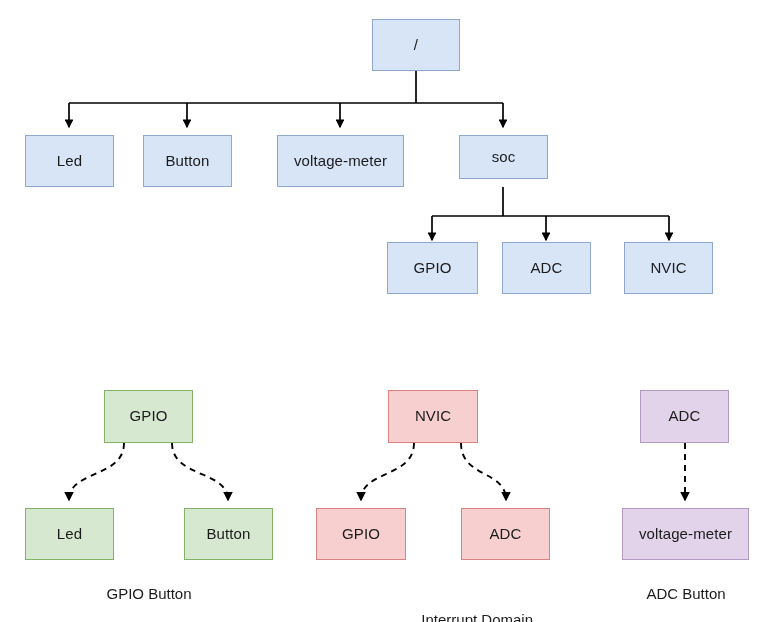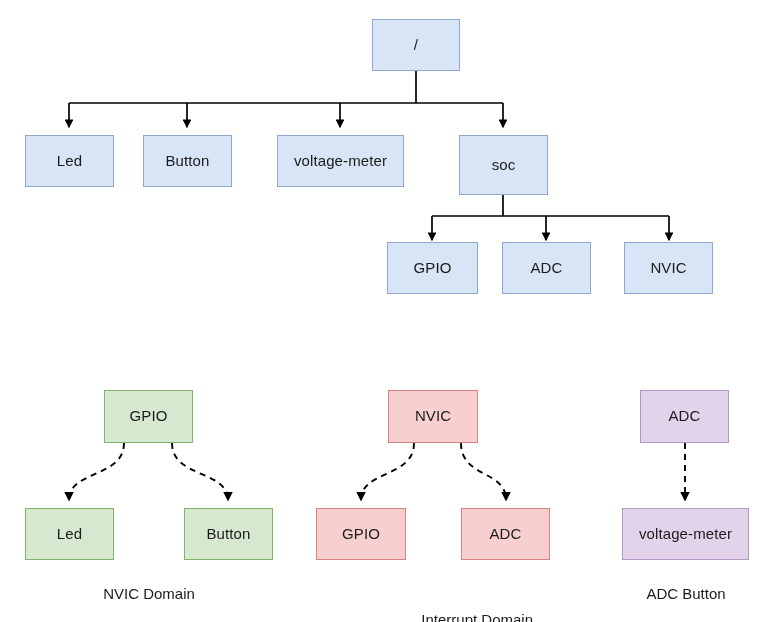--- a/index.html
+++ b/index.html
@@ -118,21 +118,21 @@
   </div>
 
   <div class="node blue" style="left:143px; top:135px; width:89px; height:52px;">
     <span>Button</span>
   </div>
 
   <div class="node blue" style="left:277px; top:135px; width:127px; height:52px;">
     <span>voltage-meter</span>
   </div>
 
-  <div class="node blue" style="left:459px; top:135px; width:89px; height:60px;">
+  <div class="node blue" style="left:459px; top:135px; width:89px; height:44px;">
     <span>soc</span>
   </div>
 
   <div class="node blue" style="left:387px; top:242px; width:91px; height:52px;">
     <span>GPIO</span>
   </div>
 
   <div class="node blue" style="left:502px; top:242px; width:89px; height:52px;">
     <span>ADC</span>
   </div>
@@ -147,21 +147,21 @@
 
   <div class="node green" style="left:25px; top:508px; width:89px; height:52px;">
     <span>Led</span>
   </div>
 
   <div class="node green" style="left:184px; top:508px; width:89px; height:52px;">
     <span>Button</span>
   </div>
 
   <div class="caption" style="left:49px; top:585px; width:200px;">
-    <span>NVIC Domain</span>
+    <span>GPIO Button</span>
   </div>
 
   <div class="node red" style="left:388px; top:390px; width:90px; height:53px;">
     <span>NVIC</span>
   </div>
 
   <div class="node red" style="left:316px; top:508px; width:90px; height:52px;">
     <span>GPIO</span>
   </div>
 

